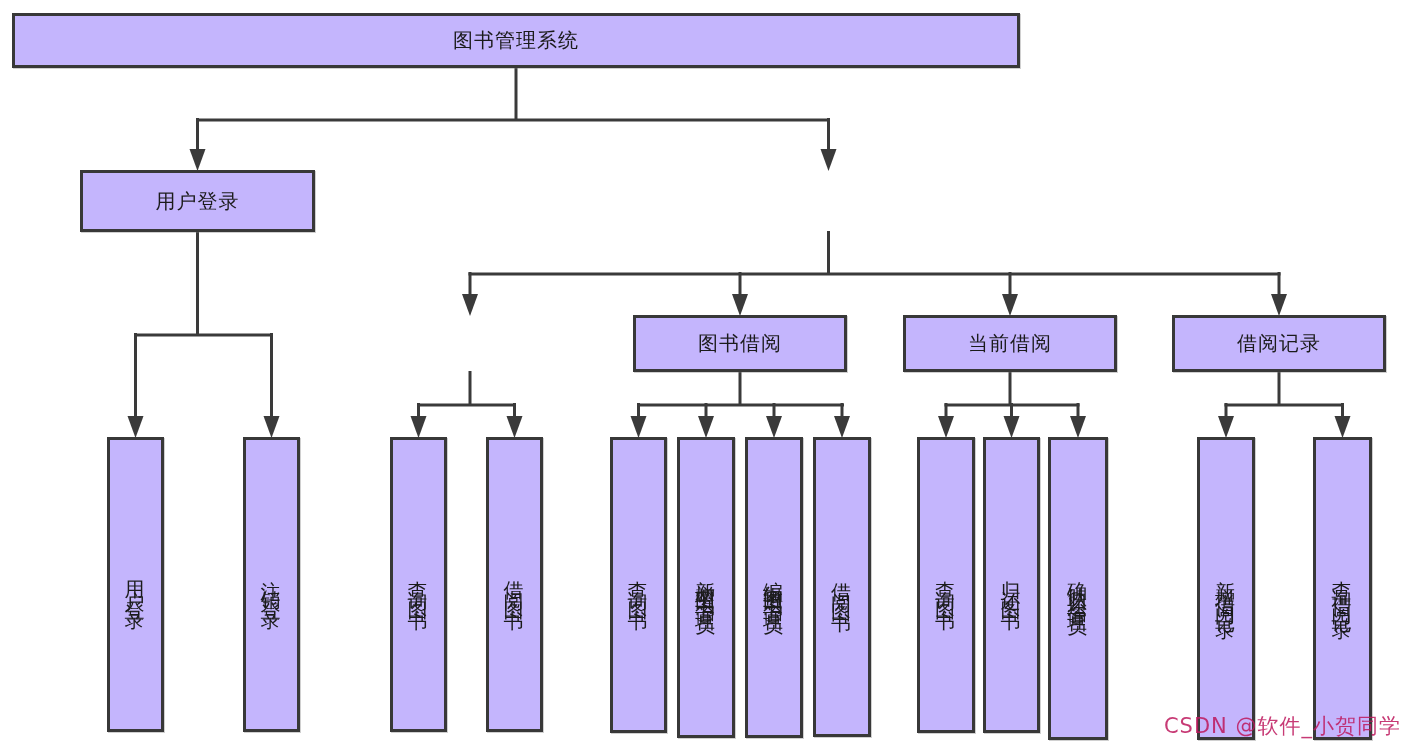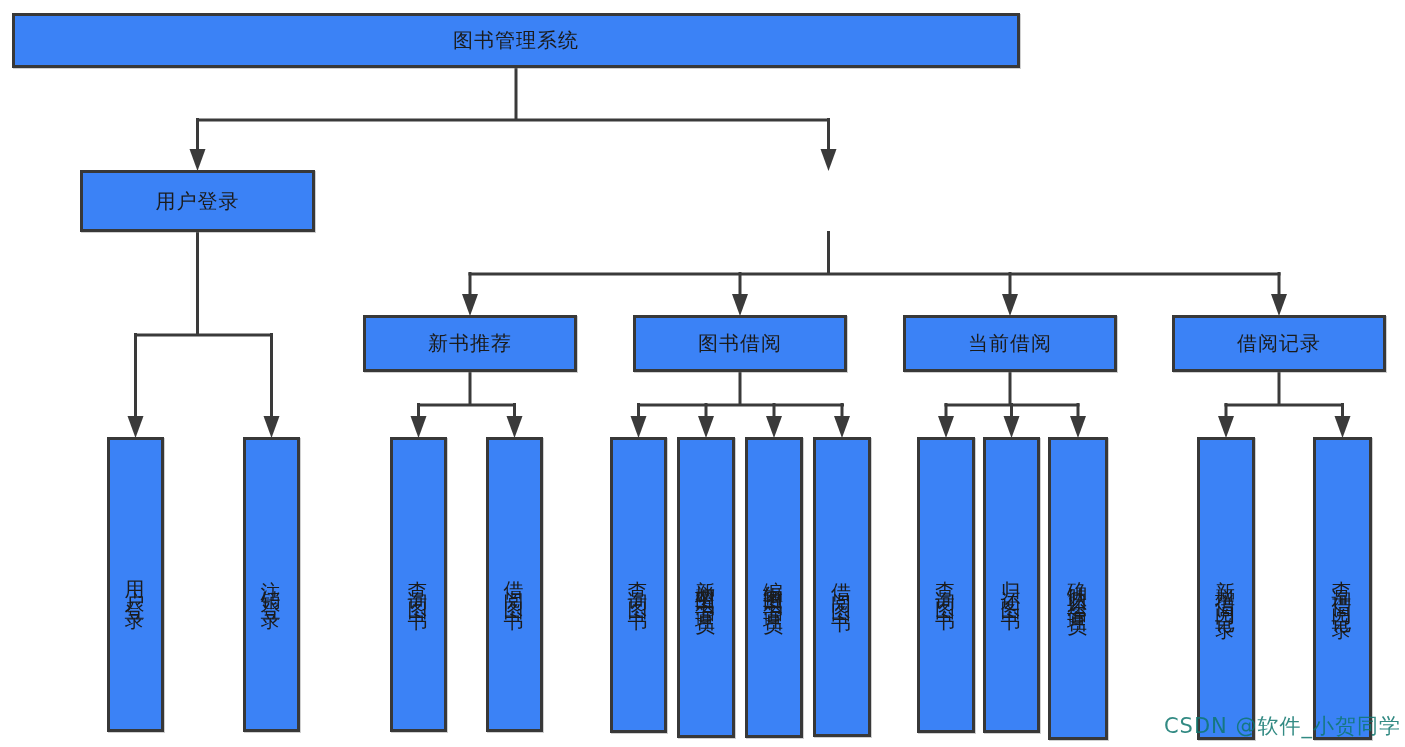--- a/index.html
+++ b/index.html
@@ -8,21 +8,21 @@
     width: 1405px;
     height: 747px;
     background: #ffffff;
     overflow: hidden;
     font-family: "DejaVu Sans", "Liberation Sans", sans-serif;
   }
   .wires { position:absolute; left:0; top:0; width:1405px; height:747px; }
   .node {
     position: absolute;
     box-sizing: border-box;
-    background: #3b82f6;
+    background: #c4b5fd;
     border: 3px solid #383838;
     color: #1b1b1b;
     display: flex;
     align-items: center;
     justify-content: center;
     box-shadow: 1px 1px 0 rgba(120,120,120,.35);
   }
   .hbox { font-size: 20px; letter-spacing: 1px; }
   .vbox {
     writing-mode: vertical-rl;
@@ -30,21 +30,21 @@
     font-size: 20px;
     letter-spacing: 10px;
   }
   .vbox.long { letter-spacing: 5px; }
   .vbox.mid  { letter-spacing: 8px; }
   .watermark {
     position: absolute;
     right: 4px;
     bottom: 7px;
     font-size: 21px;
-    color: #0f766e;
+    color: #be185d;
     letter-spacing: 1px;
     opacity: .85;
     white-space: nowrap;
   }
 </style>
 </head>
 <body>
 
 <div class="canvas">
 
@@ -109,21 +109,20 @@
       <polygon points="1218,416 1234,416 1226,438" stroke="none"></polygon>
       <line x1="1342.5" y1="403" x2="1342.5" y2="416"></line>
       <polygon points="1334.5,416 1350.5,416 1342.5,438" stroke="none"></polygon>
     </g>
   </svg>
 
   <div class="node hbox" style="left:12px; top:13px; width:1008px; height:55px;">图书管理系统</div>
 
   <div class="node hbox" style="left:80px; top:170px; width:235px; height:62px;">用户登录</div>
 
-  <div class="node hbox" style="left:363px; top:315px; width:214px; height:57px;">新书推荐</div>
   <div class="node hbox" style="left:633px; top:315px; width:214px; height:57px;">图书借阅</div>
   <div class="node hbox" style="left:903px; top:315px; width:214px; height:57px;">当前借阅</div>
   <div class="node hbox" style="left:1172px; top:315px; width:214px; height:57px;">借阅记录</div>
 
   <div class="node vbox" style="left:107px; top:437px; width:57px; height:295px;">用户登录</div>
   <div class="node vbox" style="left:243px; top:437px; width:57px; height:295px;">注销登录</div>
 
   <div class="node vbox" style="left:390px; top:437px; width:57px; height:295px;">查询图书</div>
   <div class="node vbox" style="left:486px; top:437px; width:57px; height:295px;">借阅图书</div>
 

